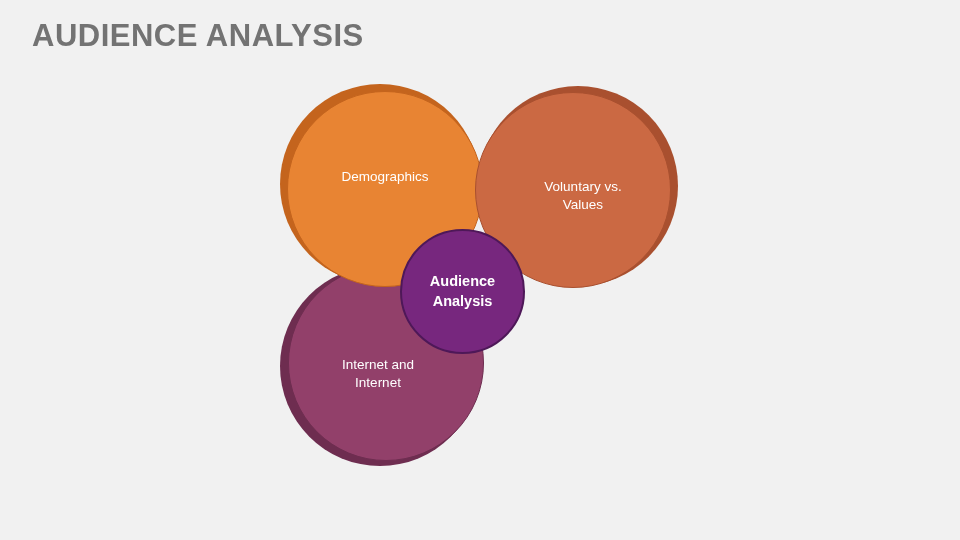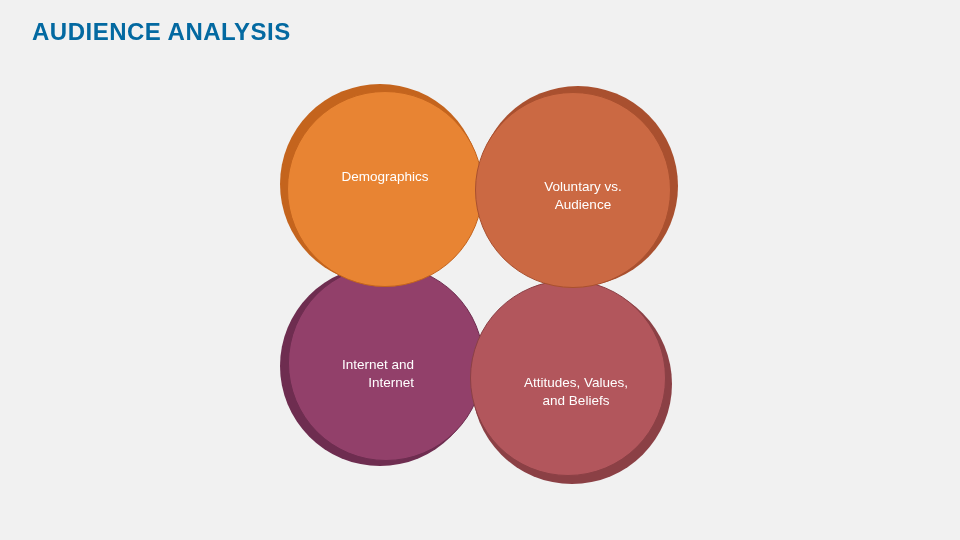--- a/index.html
+++ b/index.html
@@ -20,24 +20,24 @@
     width: 960px;
     height: 540px;
     background: #f1f1f1;
   }
 
   
   #slide-title {
     position: absolute;
     left: 32px;
     top: 18px;
-    font-size: 24px;
+    font-size: 31px;
     font-weight: bold;
     letter-spacing: 0.5px;
-    color: #0369a1;
+    color: #737373;
     white-space: nowrap;
     user-select: none;
   }
 
   
   #diagram {
     position: absolute;
     left: 280px;
     top: 84px;
     width: 400px;
@@ -90,21 +90,21 @@
   #petal-voluntary           { left: 198px; top: 2px; }
   #petal-voluntary .shadow   { background: #A9502F; }
   #petal-voluntary .disc     { left: -3px; top: 6px;
                                background: #CB6943; border: 1px solid #A9502F; }
   #petal-voluntary .label    { transform: translate(10px,-14px); margin-top: 40px; }
 
   
   #petal-internet            { left: 0px;   top: 182px; }
   #petal-internet .shadow    { background: #6E2D50; }
   #petal-internet .disc      { left: 8px; top: -1px;
-                               background: #92406A; border: 1px solid #6E2D50; text-align: right; }
+                               background: #92406A; border: 1px solid #6E2D50; }
   #petal-internet .label     { transform: translate(-8px,11px); }
 
   
   #petal-attitudes           { left: 192px; top: 200px; }
   #petal-attitudes .shadow   { background: #8B4045; }
   #petal-attitudes .disc     { left: -2px; top: -4px;
                                background: #B2565C; border: 1px solid #8B4045; }
   #petal-attitudes .label    { transform: translate(8px,14px); }
 
   
@@ -144,44 +144,41 @@
     <div class="petal" id="petal-internet">
       <div class="shadow"></div>
       <div class="disc">
         <div class="label">
           <span>Internet and</span><br>
           <span>Internet</span>
         </div>
       </div>
     </div>
 
-    <div class="petal" id="petal-attitudes">
-      <div class="shadow"></div>
-      <div class="disc">
-        <div class="label">
-          <span>Attitudes, Values,</span><br>
-          <span>and Beliefs</span>
-        </div>
-      </div>
-    </div>
 
     <div class="petal" id="petal-demographics">
       <div class="shadow"></div>
       <div class="disc">
         <div class="label">
           <span>Demographics</span>
         </div>
       </div>
     </div>
 
     <div class="petal" id="petal-voluntary">
       <div class="shadow"></div>
       <div class="disc">
         <div class="label">
           <span>Voluntary vs.</span><br>
-          <span>Audience</span>
+          <span>Values</span>
         </div>
       </div>
     </div>
 
+    <div id="hub">
+      <div class="hub-label">
+        <span>Audience</span><br>
+        <span>Analysis</span>
+      </div>
+    </div>
 
   </div>
 </div>
 
 </body></html>

